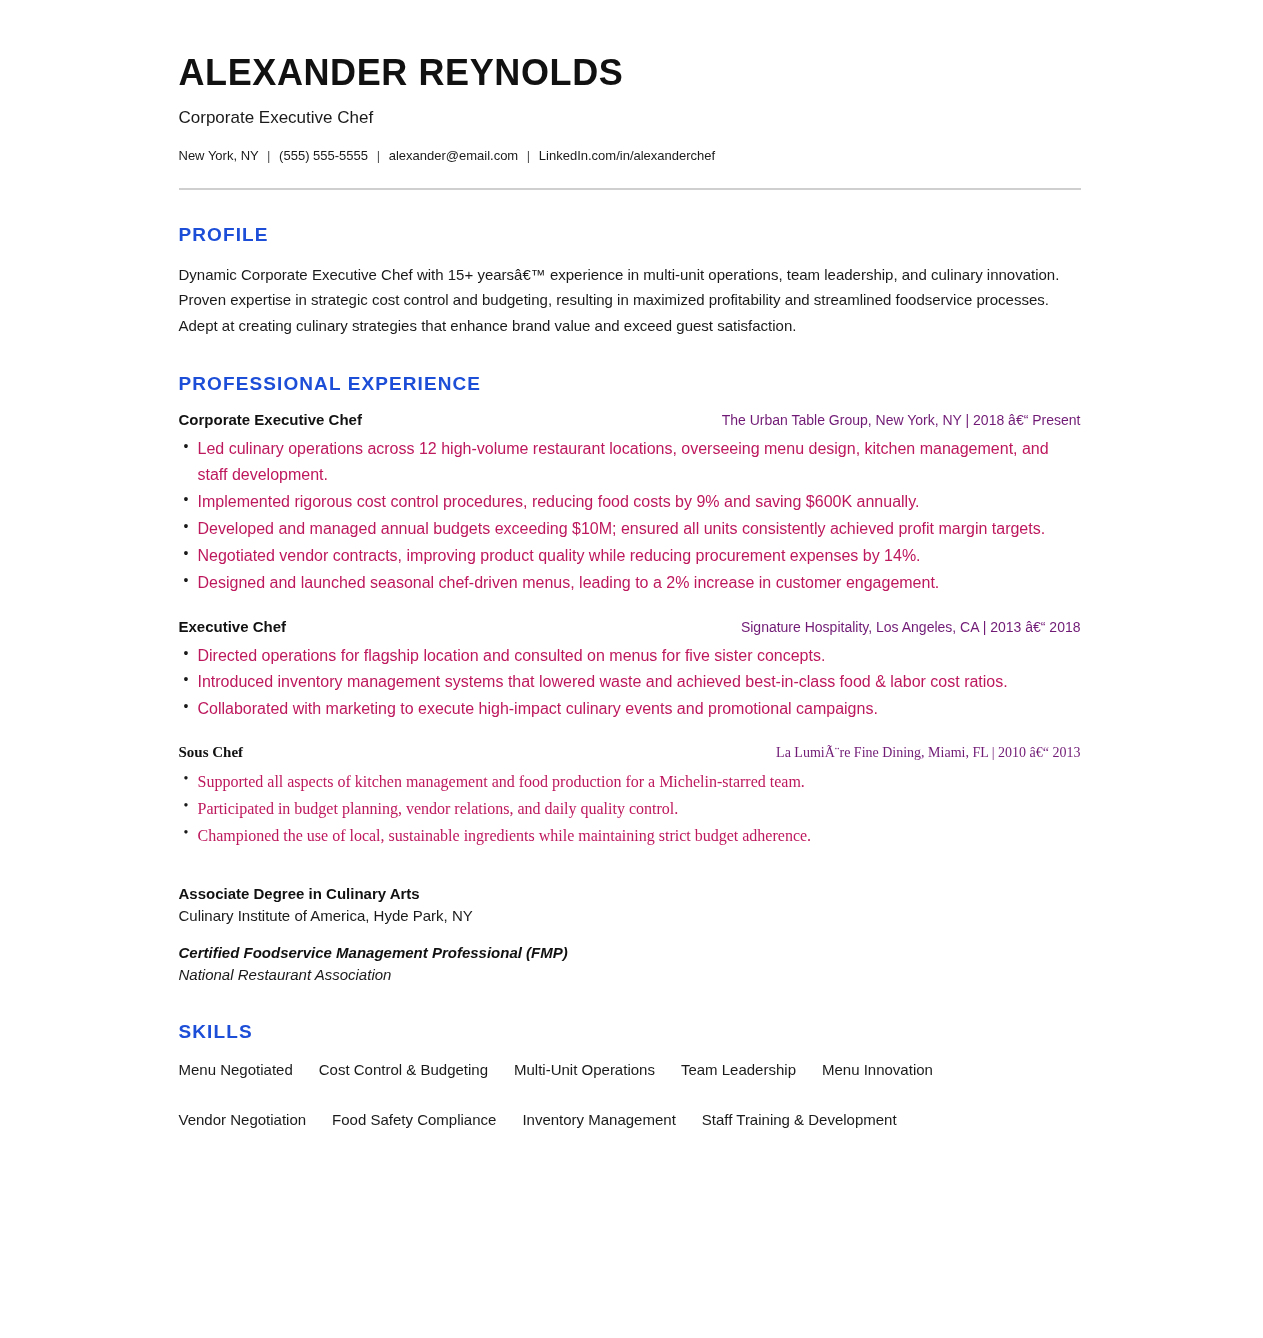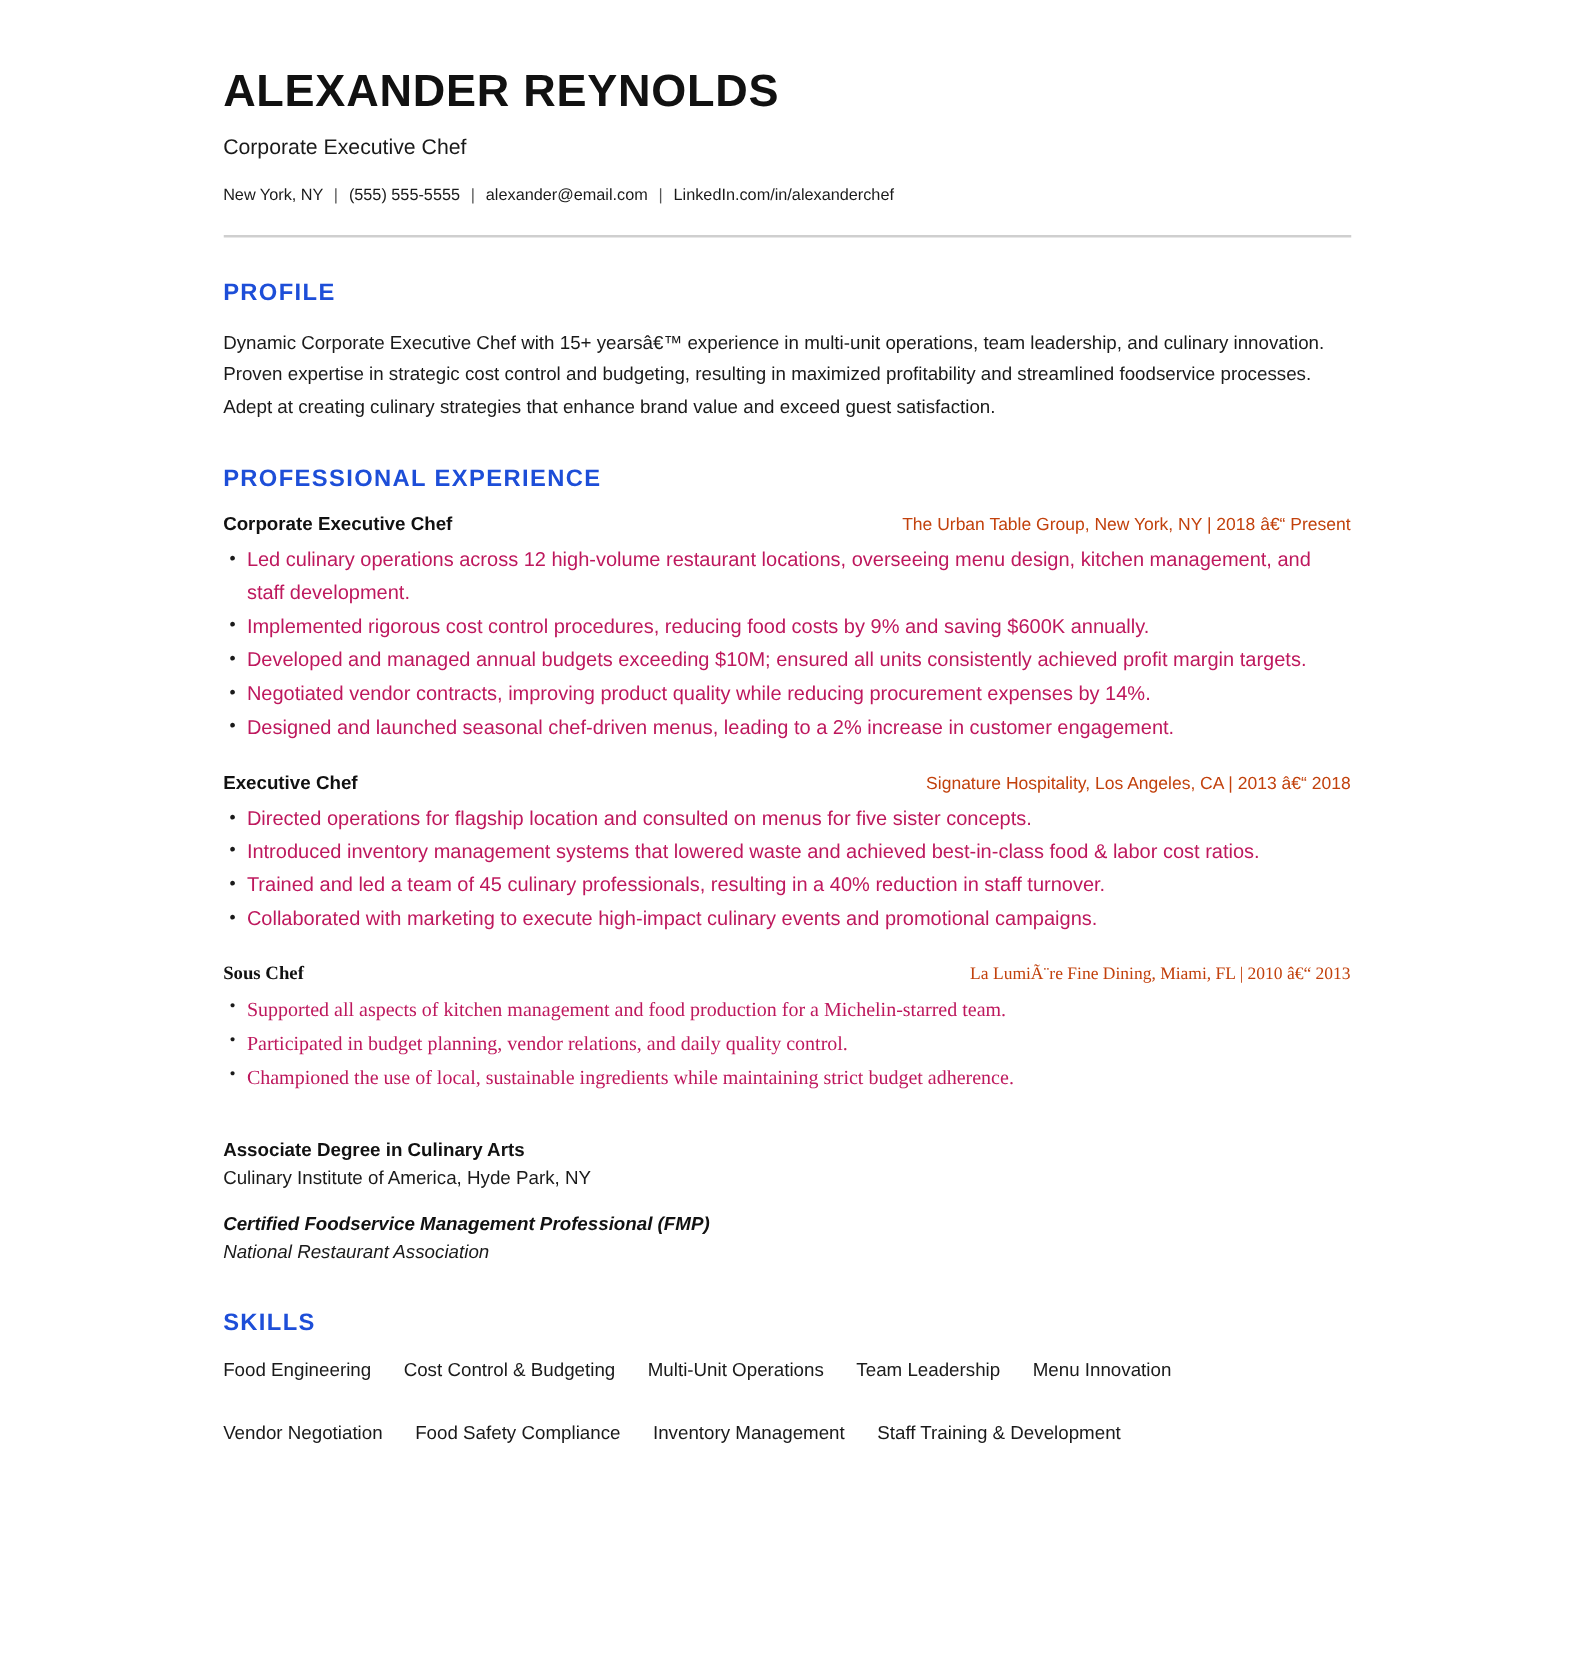--- a/index.html
+++ b/index.html
@@ -92,21 +92,21 @@
     gap: 16px;
   }
   .job-title {
     font-size: 15px;
     font-weight: bold;
     color: #111111;
     white-space: nowrap;
   }
   .job-meta {
     font-size: 14px;
-    color: #c2410c;
+    color: #701a75;
     text-align: right;
     white-space: nowrap;
   }
   ul.bullets {
     list-style: none;
     margin: 0;
     padding: 0;
   }
   ul.bullets li {
     position: relative;
@@ -211,21 +211,20 @@
       </div>
 
       <div class="job">
         <div class="job-head">
           <span class="job-title">Executive Chef</span>
           <span class="job-meta">Signature Hospitality, Los Angeles, CA  |  2013 â€“ 2018</span>
         </div>
         <ul class="bullets">
           <li>Directed operations for flagship location and consulted on menus for five sister concepts.</li>
           <li>Introduced inventory management systems that lowered waste and achieved best-in-class food &amp; labor cost ratios.</li>
-          <li>Trained and led a team of 45 culinary professionals, resulting in a 40% reduction in staff turnover.</li>
           <li>Collaborated with marketing to execute high-impact culinary events and promotional campaigns.</li>
         </ul>
       </div>
 
       <div class="job">
         <div class="job-head">
           <span class="job-title">Sous Chef</span>
           <span class="job-meta">La LumiÃ¨re Fine Dining, Miami, FL  |  2010 â€“ 2013</span>
         </div>
         <ul class="bullets">
@@ -248,21 +247,21 @@
         <div class="edu-degree">Certified Foodservice Management Professional (FMP)</div>
         <div class="edu-school">National Restaurant Association</div>
       </div>
     </div>
   </section>
 
   <section class="section">
     <h2 class="section-heading">SKILLS</h2>
     <div class="skills-rows">
       <div class="skill-row">
-        <span class="skill">Food Engineering</span>
+        <span class="skill">Menu Negotiated</span>
         <span class="skill">Cost Control &amp; Budgeting</span>
         <span class="skill">Multi-Unit Operations</span>
         <span class="skill">Team Leadership</span>
         <span class="skill">Menu Innovation</span>
       </div>
       <div class="skill-row">
         <span class="skill">Vendor Negotiation</span>
         <span class="skill">Food Safety Compliance</span>
         <span class="skill">Inventory Management</span>
         <span class="skill">Staff Training &amp; Development</span>

